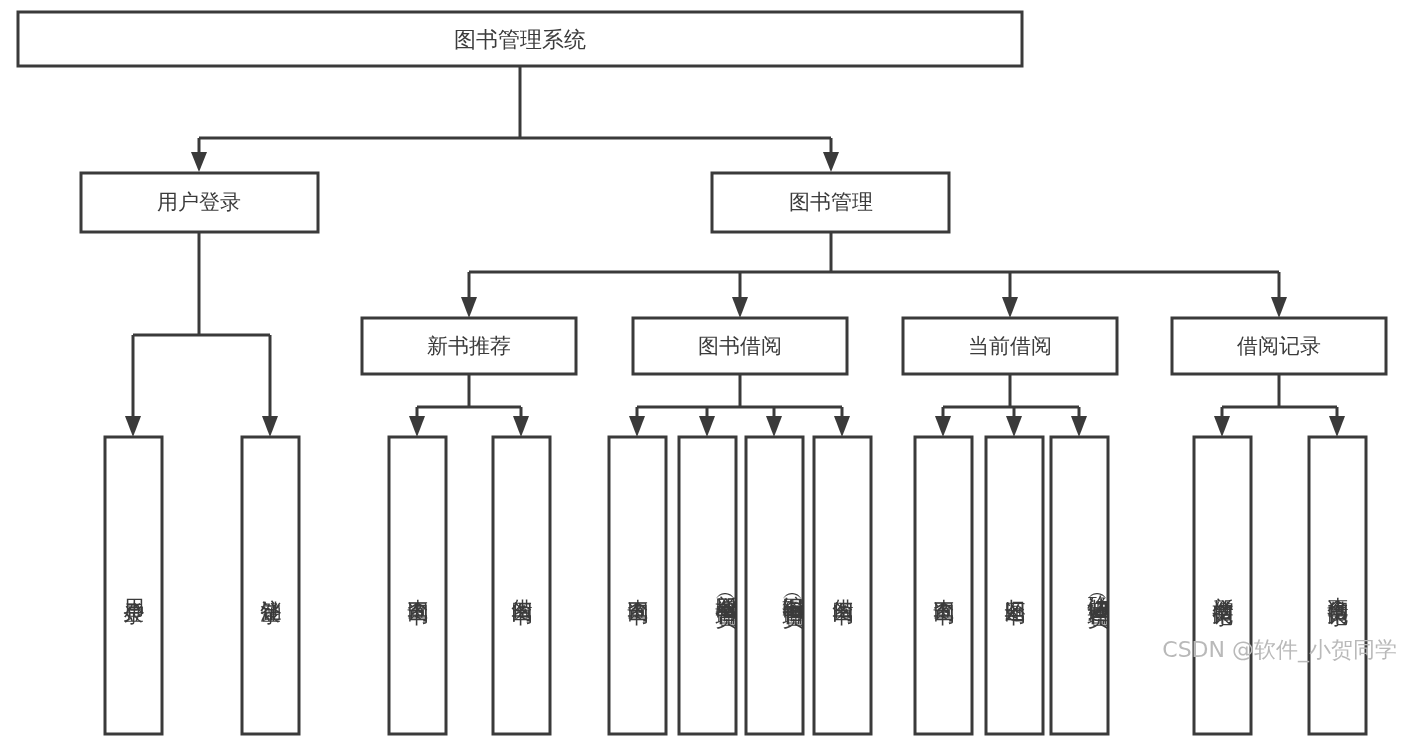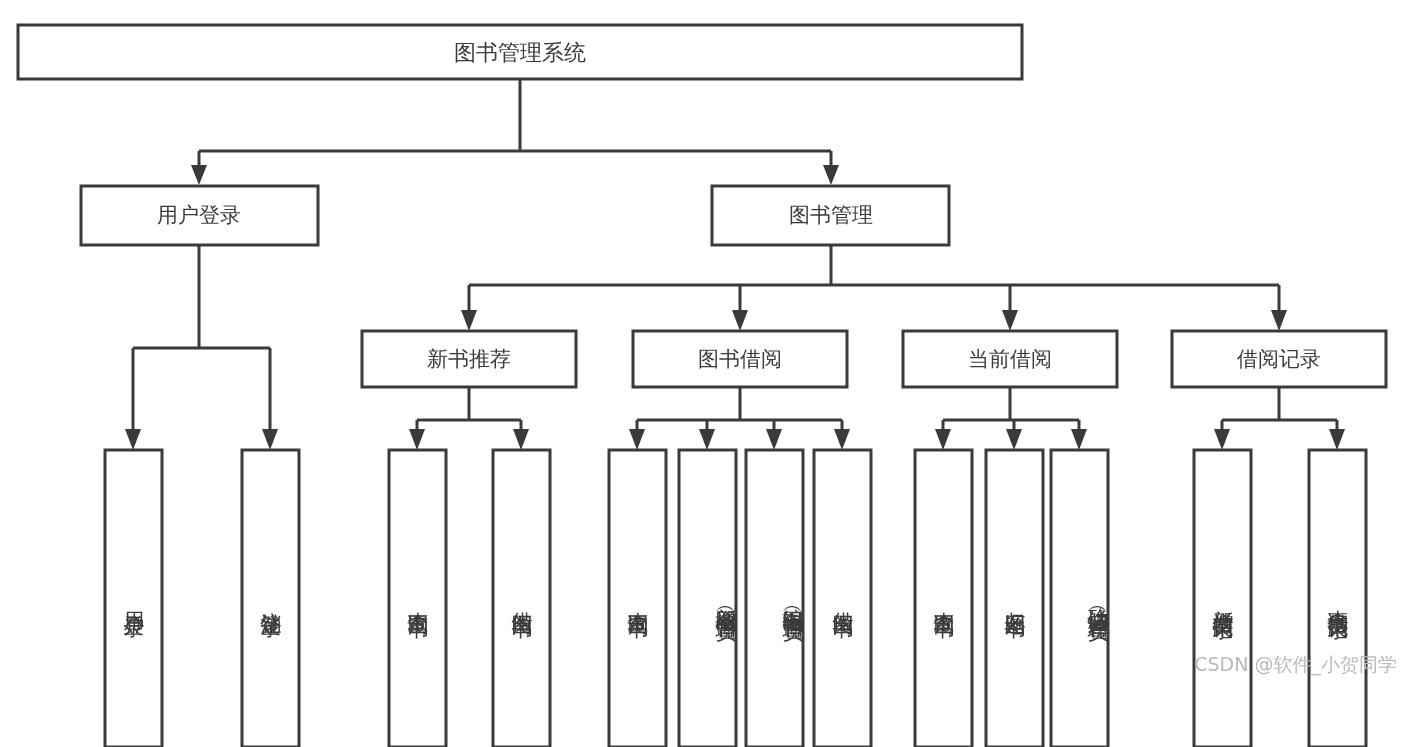--- a/index.html
+++ b/index.html
@@ -1,20 +1,20 @@
 <!DOCTYPE html>
 <html><head>
 <meta charset="utf-8">
 <style>
   html,body{margin:0;padding:0;background:#ffffff;}
   body{
     font-family:"Liberation Sans","DejaVu Sans",sans-serif;
     width:1405px;height:747px;overflow:hidden;position:relative;
   }
-  #diagram-root{position:relative;width:1405px;height:671px;margin-top:13px;}
+  #diagram-root{position:relative;width:1405px;height:671px;}
   svg#tree{position:absolute;top:0;left:0;width:1405px;height:747px;display:block;}
   .node-box{fill:#ffffff;stroke:#3a3a3a;stroke-width:3;}
   .conn{stroke:#3a3a3a;stroke-width:3;fill:none;}
   .arrow-head{fill:#3a3a3a;stroke:none;}
   .node-label{
     font-family:"DejaVu Sans","Liberation Sans",sans-serif;
     font-size:21px;fill:#3b3b3b;text-anchor:middle;dominant-baseline:middle;
   }
   .node-label-title{font-size:22px;}
   .vlabel{
@@ -26,21 +26,21 @@
     letter-spacing:2px;
     line-height:1;
     display:flex;align-items:flex-start;justify-content:center;
     pointer-events:none;
     white-space:nowrap;
   }
   .vlabel.center{align-items:center;}
   #watermark{
     position:absolute;right:8px;bottom:6px;
     font-family:"DejaVu Sans","Liberation Sans",sans-serif;
-    font-size:19px;color:#b9b9b9;white-space:nowrap;
+    font-size:22px;color:#b9b9b9;white-space:nowrap;
   }
 </style>
 </head>
 <body>
 
 <div id="diagram-root">
 
   <svg id="tree" viewBox="0 0 1405 747">
 
     <g>

